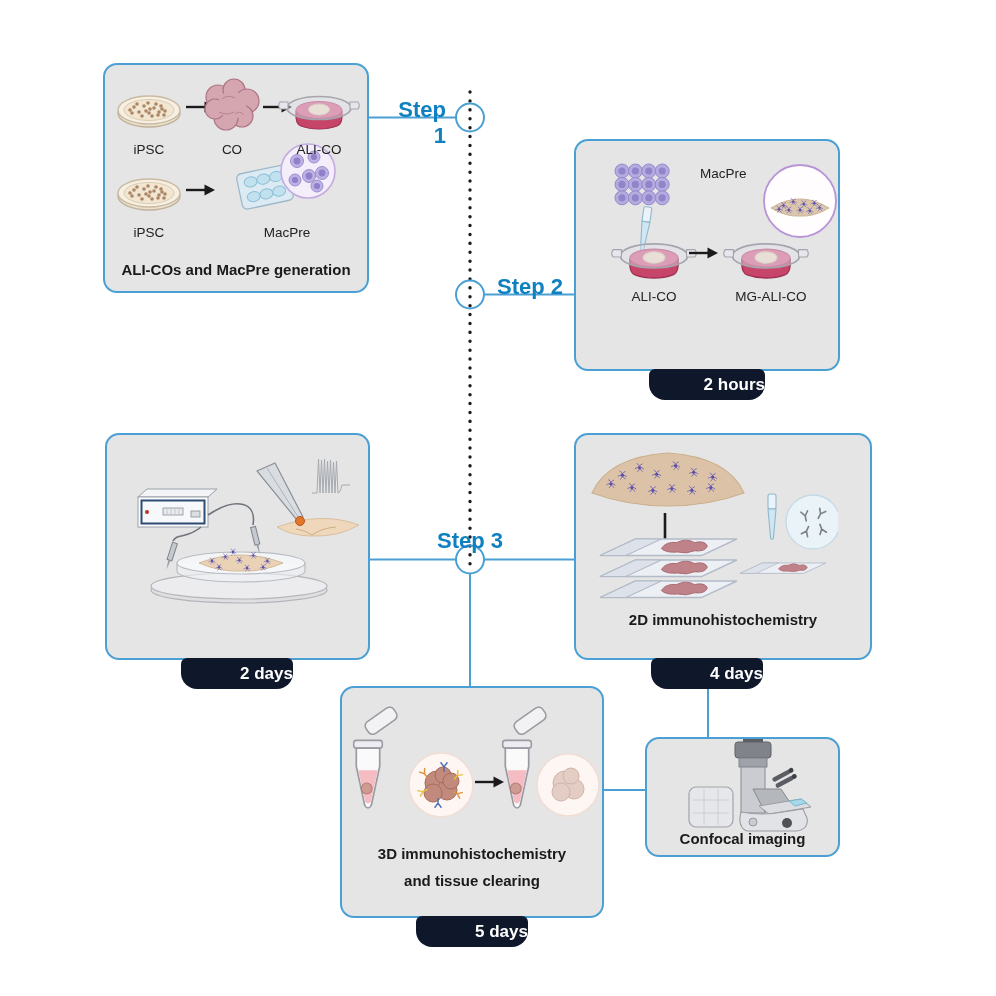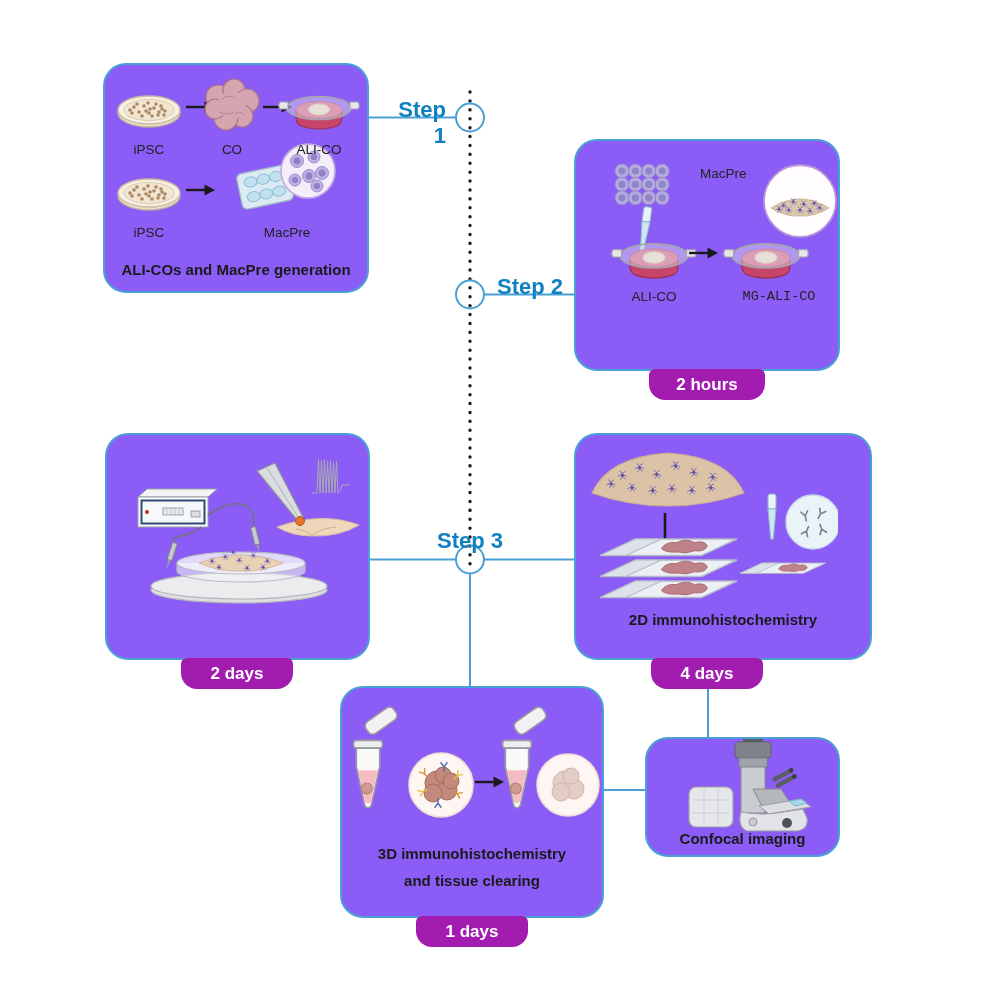--- a/index.html
+++ b/index.html
@@ -1,23 +1,23 @@
 <!DOCTYPE html>
 <html><head>
 <meta charset="utf-8">
 <style>
   html,body{margin:0;padding:0;background:#ffffff;}
   .canvas{position:relative;width:996px;height:996px;background:#ffffff;overflow:hidden;
           font-family:"Liberation Sans","DejaVu Sans",sans-serif;color:#1a1a1a;}
   .connector-layer{position:absolute;left:0;top:0;z-index:1;}
-  .box{position:absolute;background:#8b5cf6;border:2px solid #4aa0d4;border-radius:23px;
+  .box{position:absolute;background:#e5e5e5;border:2px solid #4aa0d4;border-radius:14px;
        box-sizing:border-box;z-index:2;}
   .box svg{position:absolute;left:0;top:0;}
-  .badge{position:absolute;z-index:4;background:#a21caf;color:#ffffff;font-weight:bold;
-         font-size:17px;height:31px;line-height:31px;text-align:center;
+  .badge{position:absolute;z-index:4;background:#0f172a;color:#ffffff;font-weight:bold;
+         font-size:17px;height:31px;line-height:31px;text-align:right;
          border-radius:6px 6px 16px 16px;}
   .step{position:absolute;z-index:3;color:#0f80c0;font-weight:bold;font-size:22px;}
   .title{position:absolute;left:0;right:0;text-align:center;font-weight:bold;
          font-size:15px;color:#1a1a1a;z-index:3;}
   .lbl{position:absolute;text-align:center;font-size:13.5px;color:#222;z-index:3;}
   .defs-holder{position:absolute;width:0;height:0;overflow:hidden;}
 </style>
 </head>
 <body>
 
@@ -225,21 +225,21 @@
           <use href="#mglia" transform="translate(-15,12)"></use>
             <use href="#mglia" transform="translate(0,12)"></use>
           <use href="#mglia" transform="translate(13,13)"></use>
             <use href="#mglia" transform="translate(26,9)"></use>
           <use href="#mglia" transform="translate(-28,11)"></use>
         </g>
       </g>
     </svg>
     <div class="lbl" style="left:124px;top:25px;width:80px;text-align:left;">MacPre</div>
     <div class="lbl" style="left:38px;top:148px;width:80px;">ALI-CO</div>
-    <div class="lbl" style="left:156px;top:148px;width:94px;font-family:Liberation Mono, monospace;">MG-ALI-CO</div>
+    <div class="lbl" style="left:148px;top:148px;width:94px;">MG-ALI-CO</div>
   </div>
   <div class="badge" style="left:649px;top:369px;width:116px;">2 hours</div>
 
   <div class="box" style="left:105px;top:433px;width:265px;height:227px;">
     <svg width="261" height="223" viewBox="0 0 261 223">
       <g>
         <ellipse cx="132" cy="155" rx="88" ry="13" fill="#dfdfe2" stroke="#b4b4ba" stroke-width="1.2"></ellipse>
         <ellipse cx="132" cy="151" rx="88" ry="13" fill="#ececee" stroke="#b4b4ba" stroke-width="1.2"></ellipse>
         <path d="M70,128 v8 a64,11 0 0 0 128,0 v-8" fill="rgba(240,242,245,0.6)" stroke="#b8bcc2" stroke-width="1.2"></path>
         <ellipse cx="134" cy="128" rx="64" ry="11" fill="rgba(248,249,251,0.8)" stroke="#b8bcc2" stroke-width="1.2"></ellipse>
@@ -366,21 +366,21 @@
             <circle cx="6" cy="4" r="10"></circle>
             <circle cx="-7" cy="7" r="9"></circle>
             <circle cx="3" cy="-9" r="8"></circle>
         </g>
       </g>
       <use href="#tube" transform="translate(175,94) scale(1.3)"></use>
     </svg>
     <div class="title" style="top:157px;">3D immunohistochemistry</div>
     <div class="title" style="top:184px;">and tissue clearing</div>
   </div>
-  <div class="badge" style="left:416px;top:916px;width:112px;">1 days</div>
+  <div class="badge" style="left:416px;top:916px;width:112px;">5 days</div>
 
   <div class="box" style="left:645px;top:737px;width:195px;height:120px;">
     <svg width="191" height="116" viewBox="0 0 191 116">
       <g transform="translate(42,12)">
         <rect x="0" y="36" width="44" height="40" rx="7" fill="#e6e7ea" stroke="#a0a3a8" stroke-width="1.2"></rect>
         <path d="M4,49 h36 M4,62 h36 M15,38 v36 M29,38 v36" stroke="#c6c9cd" stroke-width="0.8"></path>
         <rect x="52" y="4" width="24" height="58" fill="#caccd1" stroke="#8f9297" stroke-width="1.1"></rect>
         <rect x="54" y="-16" width="20" height="9" rx="2" fill="#5a5d63"></rect>
         <rect x="46" y="-9" width="36" height="16" rx="3" fill="#808389" stroke="#5f6268" stroke-width="1"></rect>
         <rect x="50" y="7" width="28" height="9" fill="#9fa2a8" stroke="#7c7f85" stroke-width="0.9"></rect>

